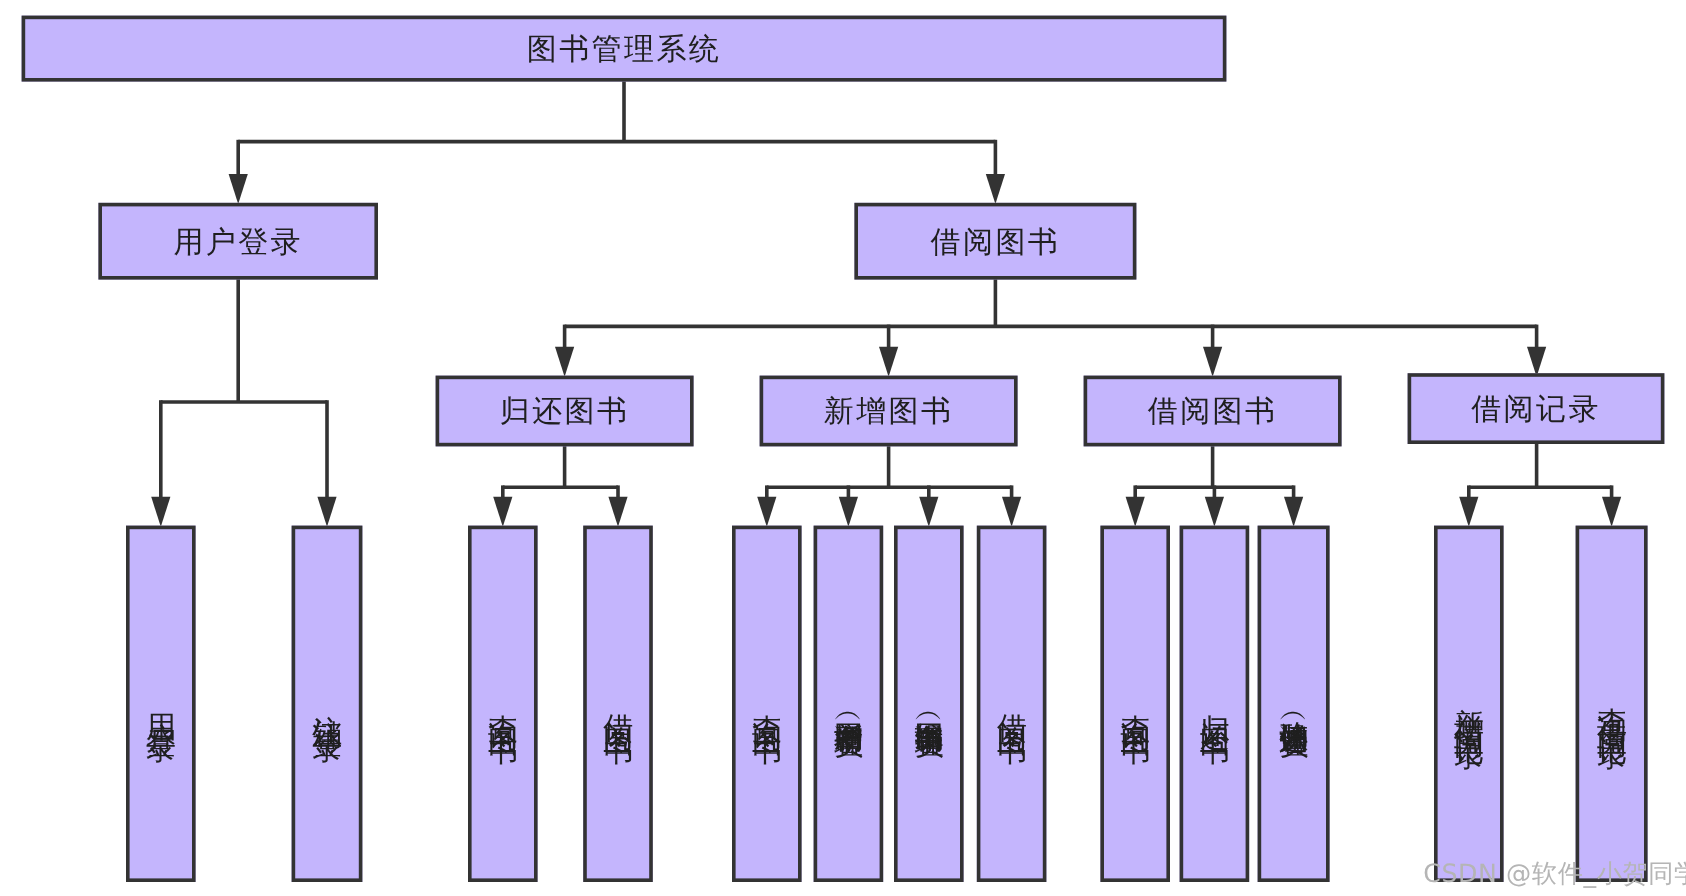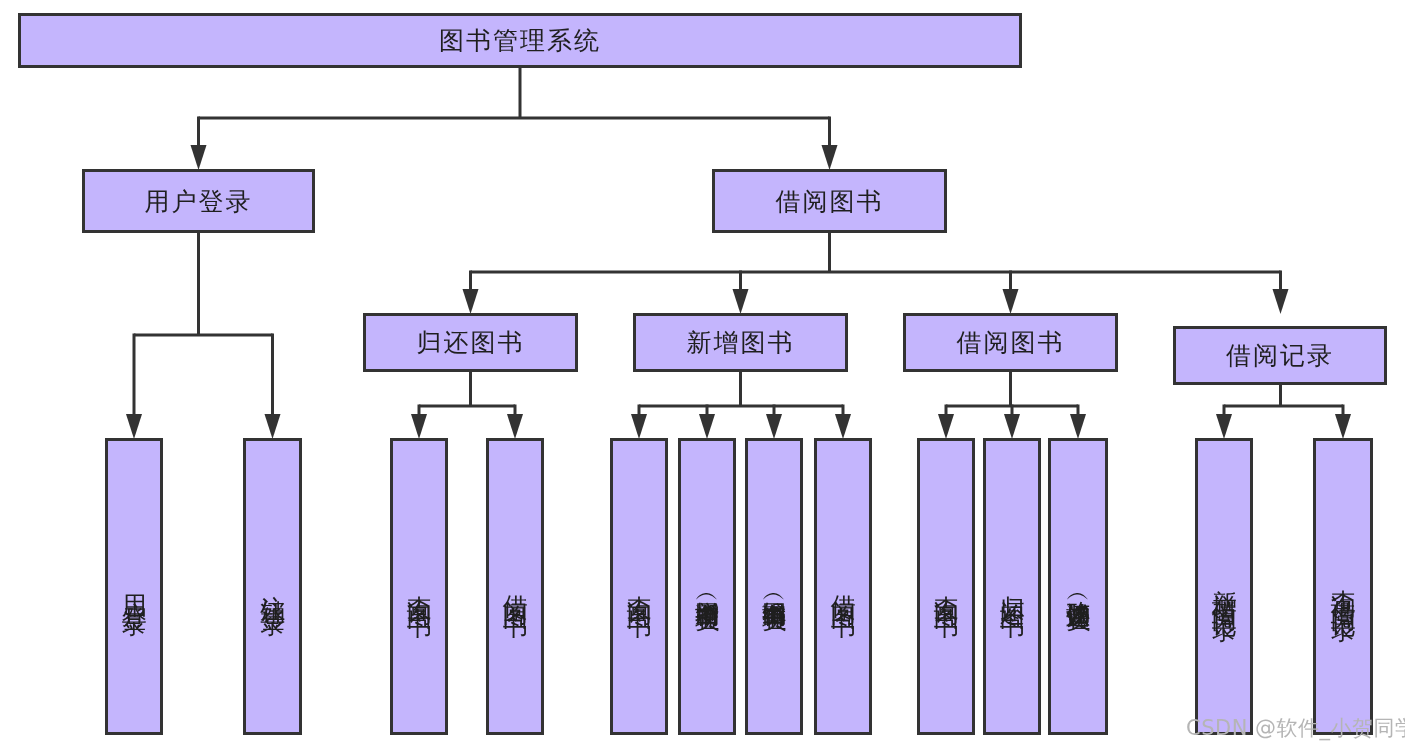--- a/index.html
+++ b/index.html
@@ -130,21 +130,21 @@
       </div>
       <div class="node h" style="left: 363px; top: 313px; width: 215px; height: 59px; border-color: rgb(51, 51, 51);">
         <span class="label" style="color: rgb(31, 31, 31);">归还图书</span>
       </div>
       <div class="node h" style="left: 633px; top: 313px; width: 215px; height: 59px; border-color: rgb(51, 51, 51);">
         <span class="label" style="color: rgb(31, 31, 31);">新增图书</span>
       </div>
       <div class="node h" style="left: 903px; top: 313px; width: 215px; height: 59px; border-color: rgb(51, 51, 51);">
         <span class="label" style="color: rgb(31, 31, 31);">借阅图书</span>
       </div>
-      <div class="node h" style="left: 1173px; top: 326px; width: 214px; height: 59px; border-color: rgb(51, 51, 51);">
+      <div class="node h" style="left: 1173px; top: 311px; width: 214px; height: 59px; border-color: rgb(51, 51, 51);">
         <span class="label" style="color: rgb(31, 31, 31);">借阅记录</span>
       </div>
       <div class="node v" style="left: 105px; top: 438px; width: 58px; height: 297px; border-color: rgb(51, 51, 51);">
         <span class="label" style="color: rgb(31, 31, 31);">用户登录</span>
       </div>
       <div class="node v" style="left: 243px; top: 438px; width: 59px; height: 297px; border-color: rgb(51, 51, 51);">
         <span class="label" style="color: rgb(31, 31, 31);">注销登录</span>
       </div>
       <div class="node v" style="left: 390px; top: 438px; width: 58px; height: 297px; border-color: rgb(51, 51, 51);">
         <span class="label" style="color: rgb(31, 31, 31);">查询图书</span>

